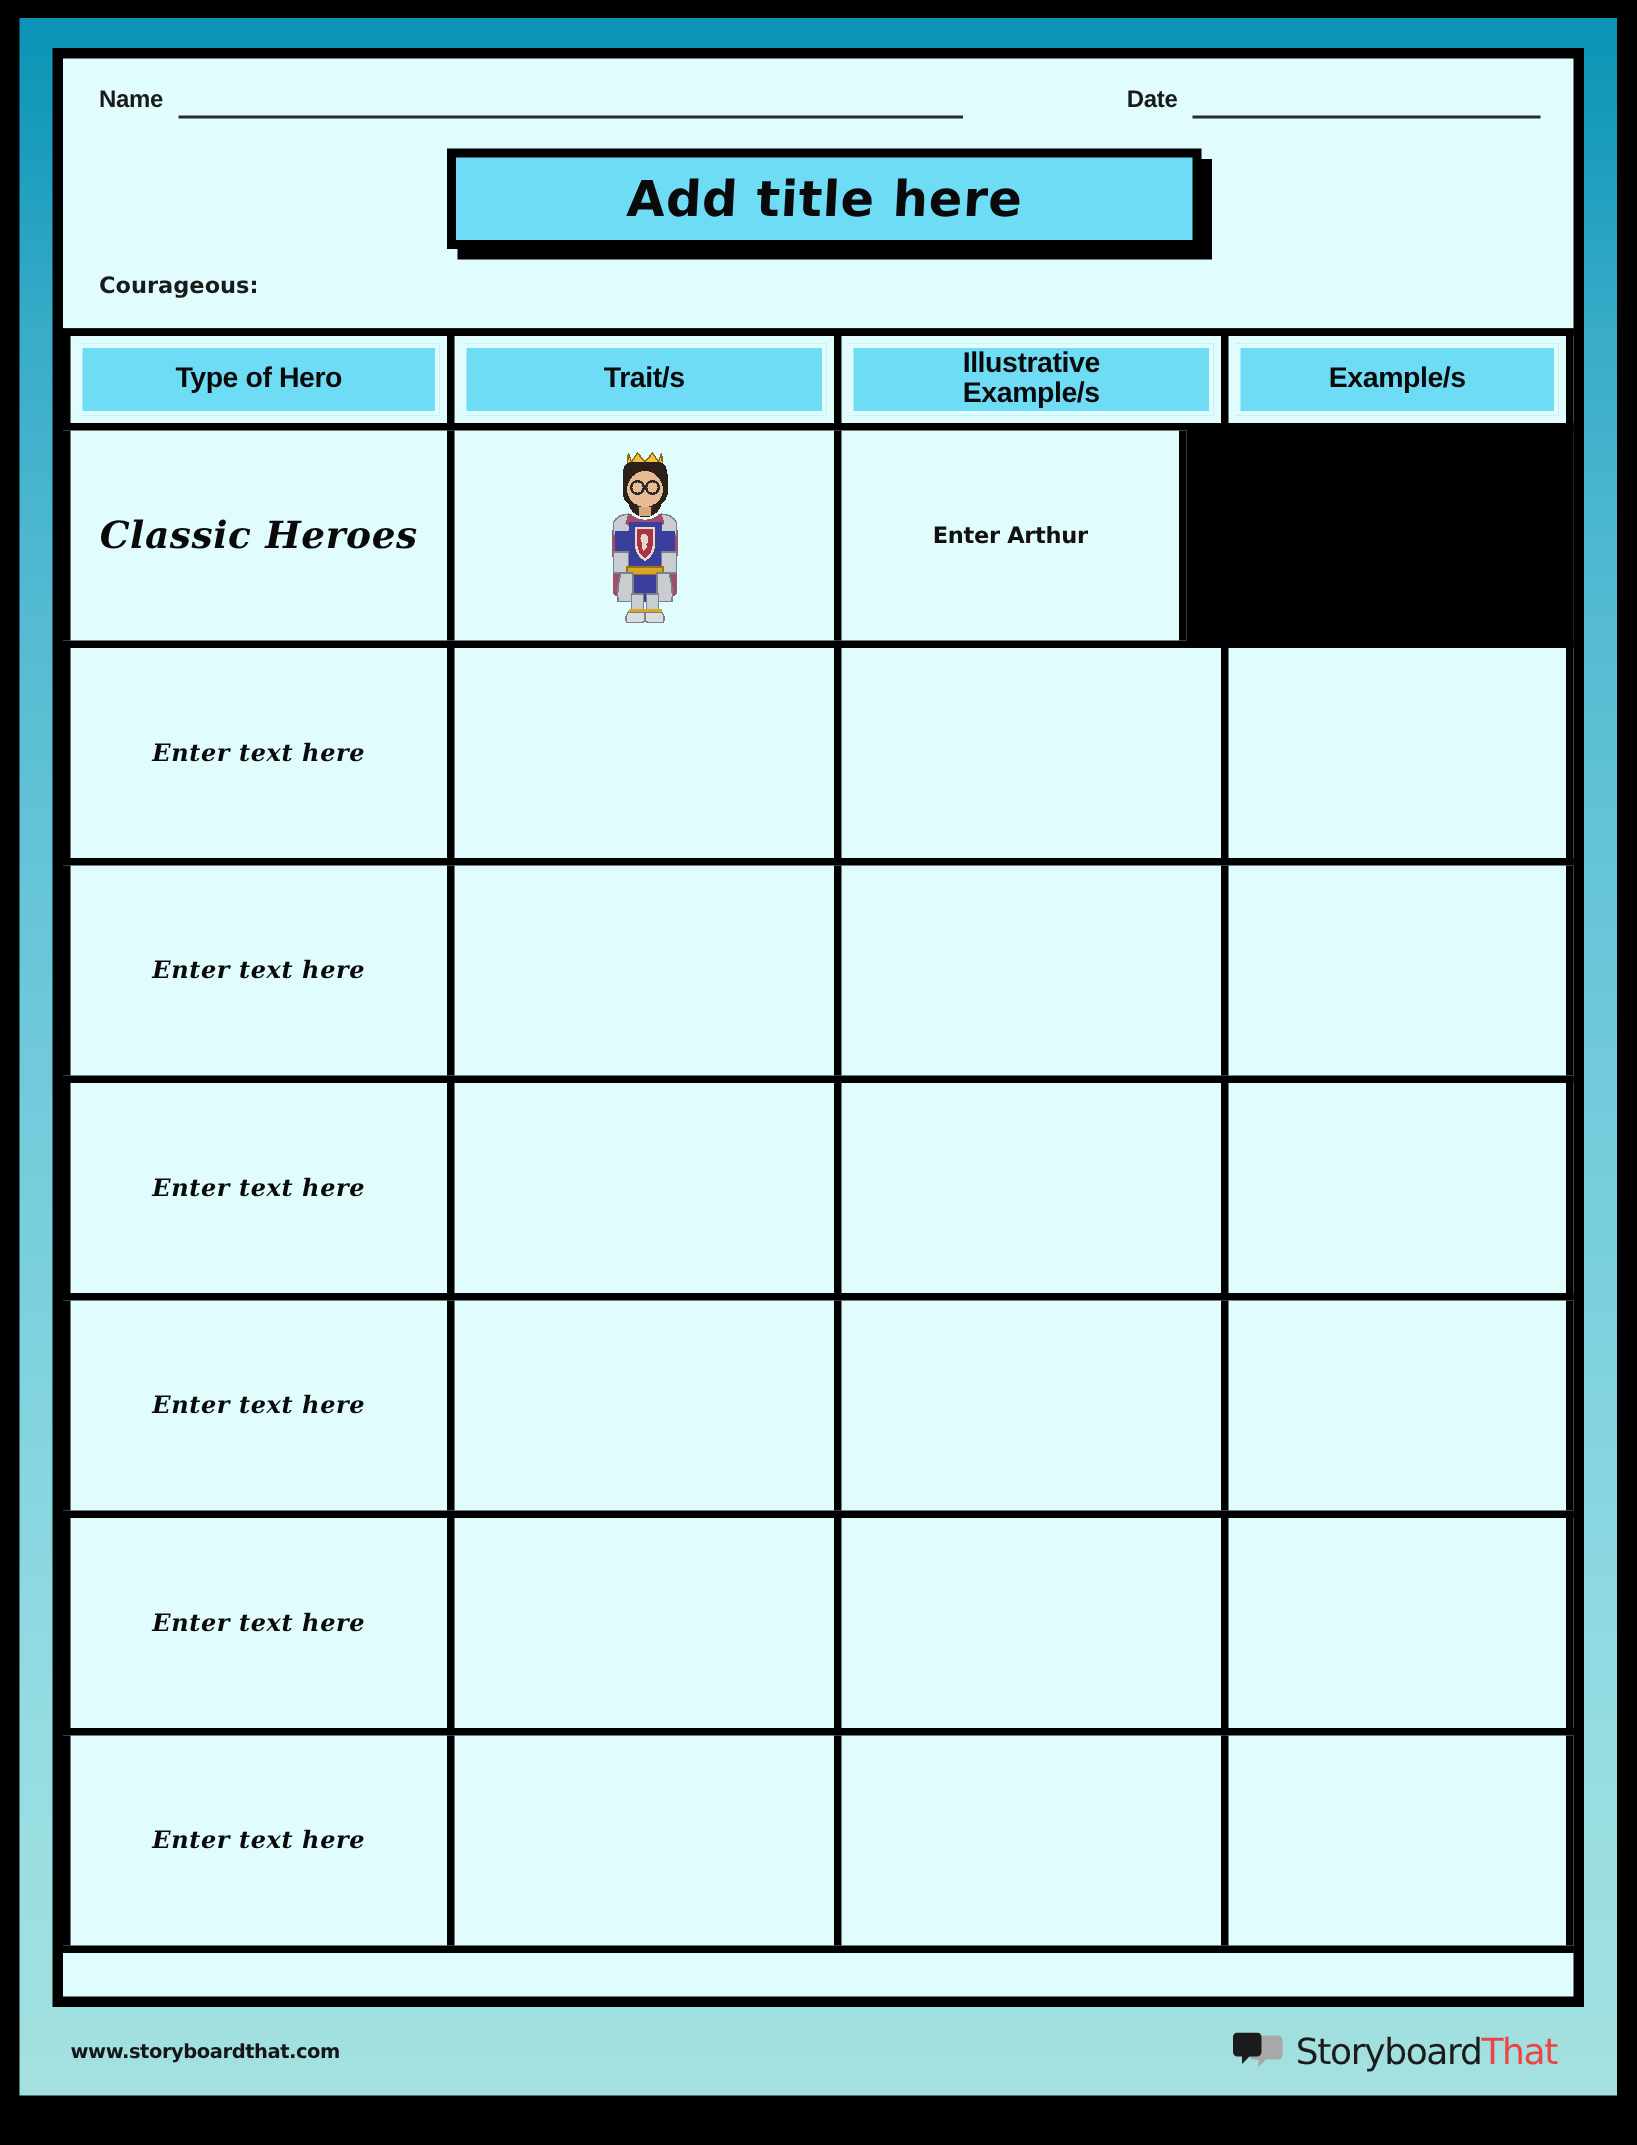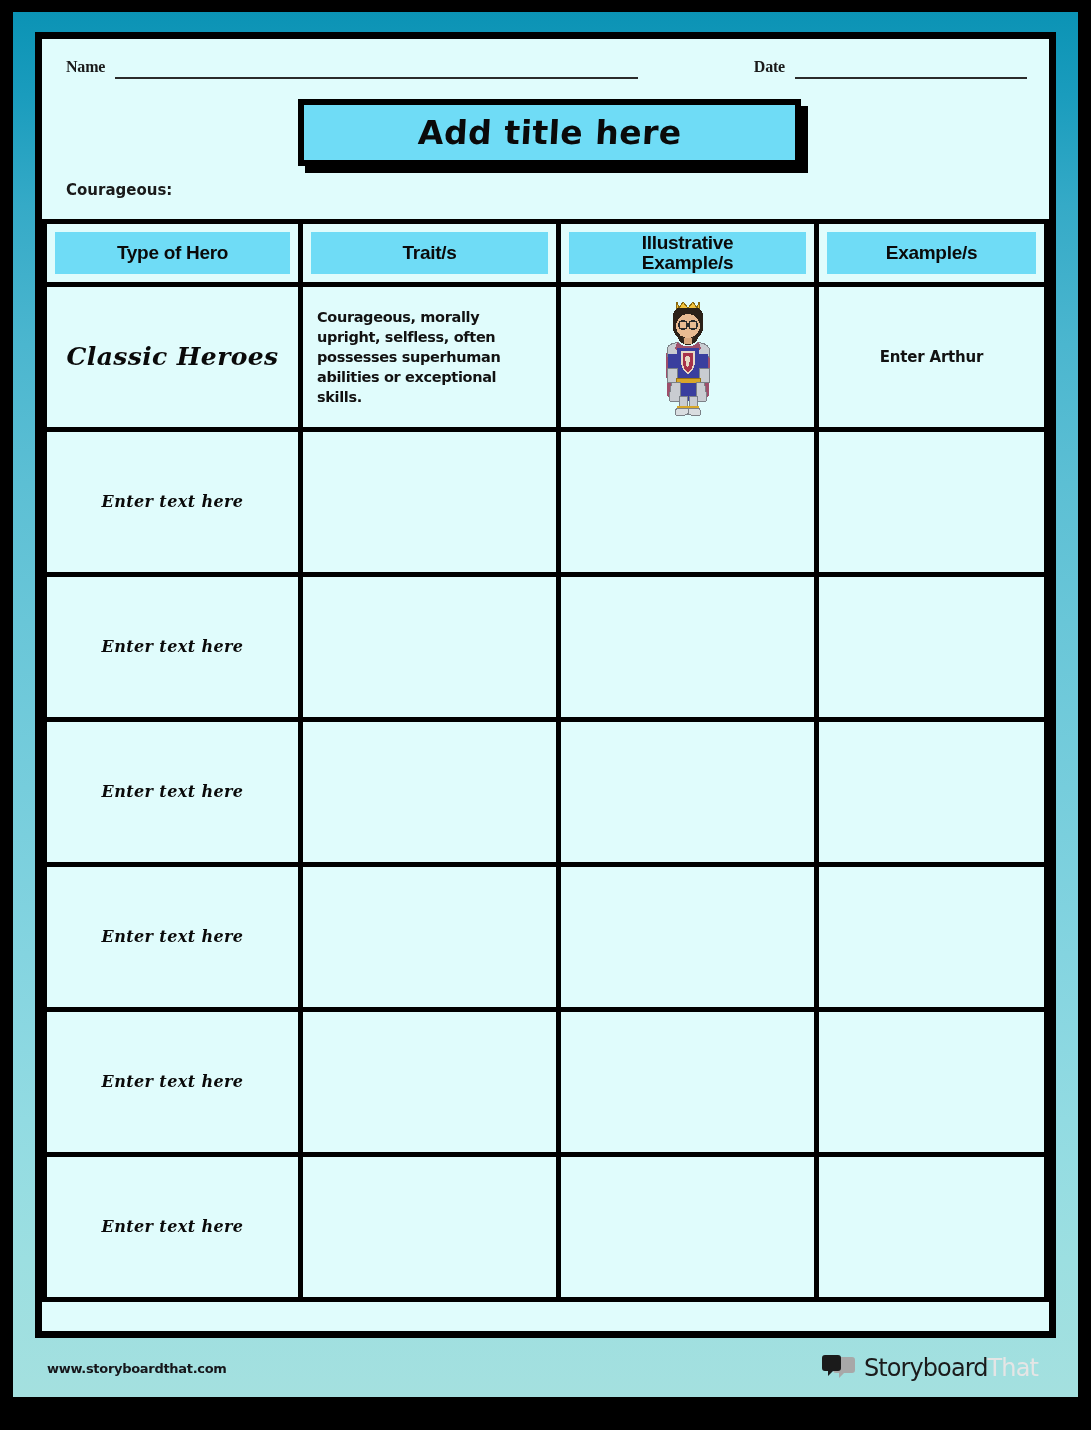--- a/index.html
+++ b/index.html
@@ -59,21 +59,21 @@
   .name-date {
     position: absolute;
     left: 0; top: 0;
     width: 100%;
     height: 56px;
     display: flex;
     align-items: center;
     padding: 0 22px 0 24px;
   }
   .field-label {
-    font-family: Liberation Serif, serif;
+    font-family: Liberation Sans, sans-serif;
     font-weight: bold;
     font-size: 16px;
     color: #1a1a1a;
     letter-spacing: -0.2px;
     white-space: nowrap;
   }
   .rule {
     height: 0;
     border-bottom: 2px solid #2b2b2b;
     margin-left: 10px;
@@ -254,21 +254,21 @@
     align-items: center;
     gap: 8px;
   }
   .logo-text {
     font-family: "DejaVu Sans", sans-serif;
     font-size: 24px;
     letter-spacing: -0.9px;
     line-height: 1;
   }
   .logo-text .sb { color: #1b1b1b; margin-top: 47px; }
-  .logo-text .tt { color: #e5e5e5; }
+  .logo-text .tt { color: #ef4444; }
 </style>
 </head>
 <body>
 
 <div id="page">
 
   <div id="teal-frame"></div>
 
   <div id="black-frame">
     <div id="sheet">
@@ -313,23 +313,20 @@
           <div class="cell col-4">
             <div class="hdr-pill">
               <span class="hdr-text">Example/s</span>
             </div>
           </div>
         </div>
 
         <div class="grid-row body-row">
           <div class="cell col-1">
             <span class="script">Classic Heroes</span>
-          </div>
-          <div class="cell col-2 trait-cell">
-            <span class="trait-text">Courageous, morally upright, selfless, often possesses superhuman abilities or exceptional skills.</span>
           </div>
           <div class="cell col-3">
             <div class="king-holder">
               <svg width="66" height="122" viewBox="0 0 66 122" xmlns="http://www.w3.org/2000/svg" shape-rendering="crispEdges">
 
                 <path d="M22 6 L24 12 L28 6 L33 12 L38 6 L42 12 L44 6 L45 16 L21 16 Z" fill="#f2c23b" stroke="#8a6a12" stroke-width="1"></path>
                 <rect x="21" y="15" width="24" height="4" fill="#e0a91f" stroke="#8a6a12" stroke-width="1"></rect>
 
                 <path d="M18 20 q0 -6 5 -8 h20 q5 2 5 8 v14 q-2 6 -6 7 h-18 q-4 -1 -6 -7 z" fill="#2b2118"></path>
 

